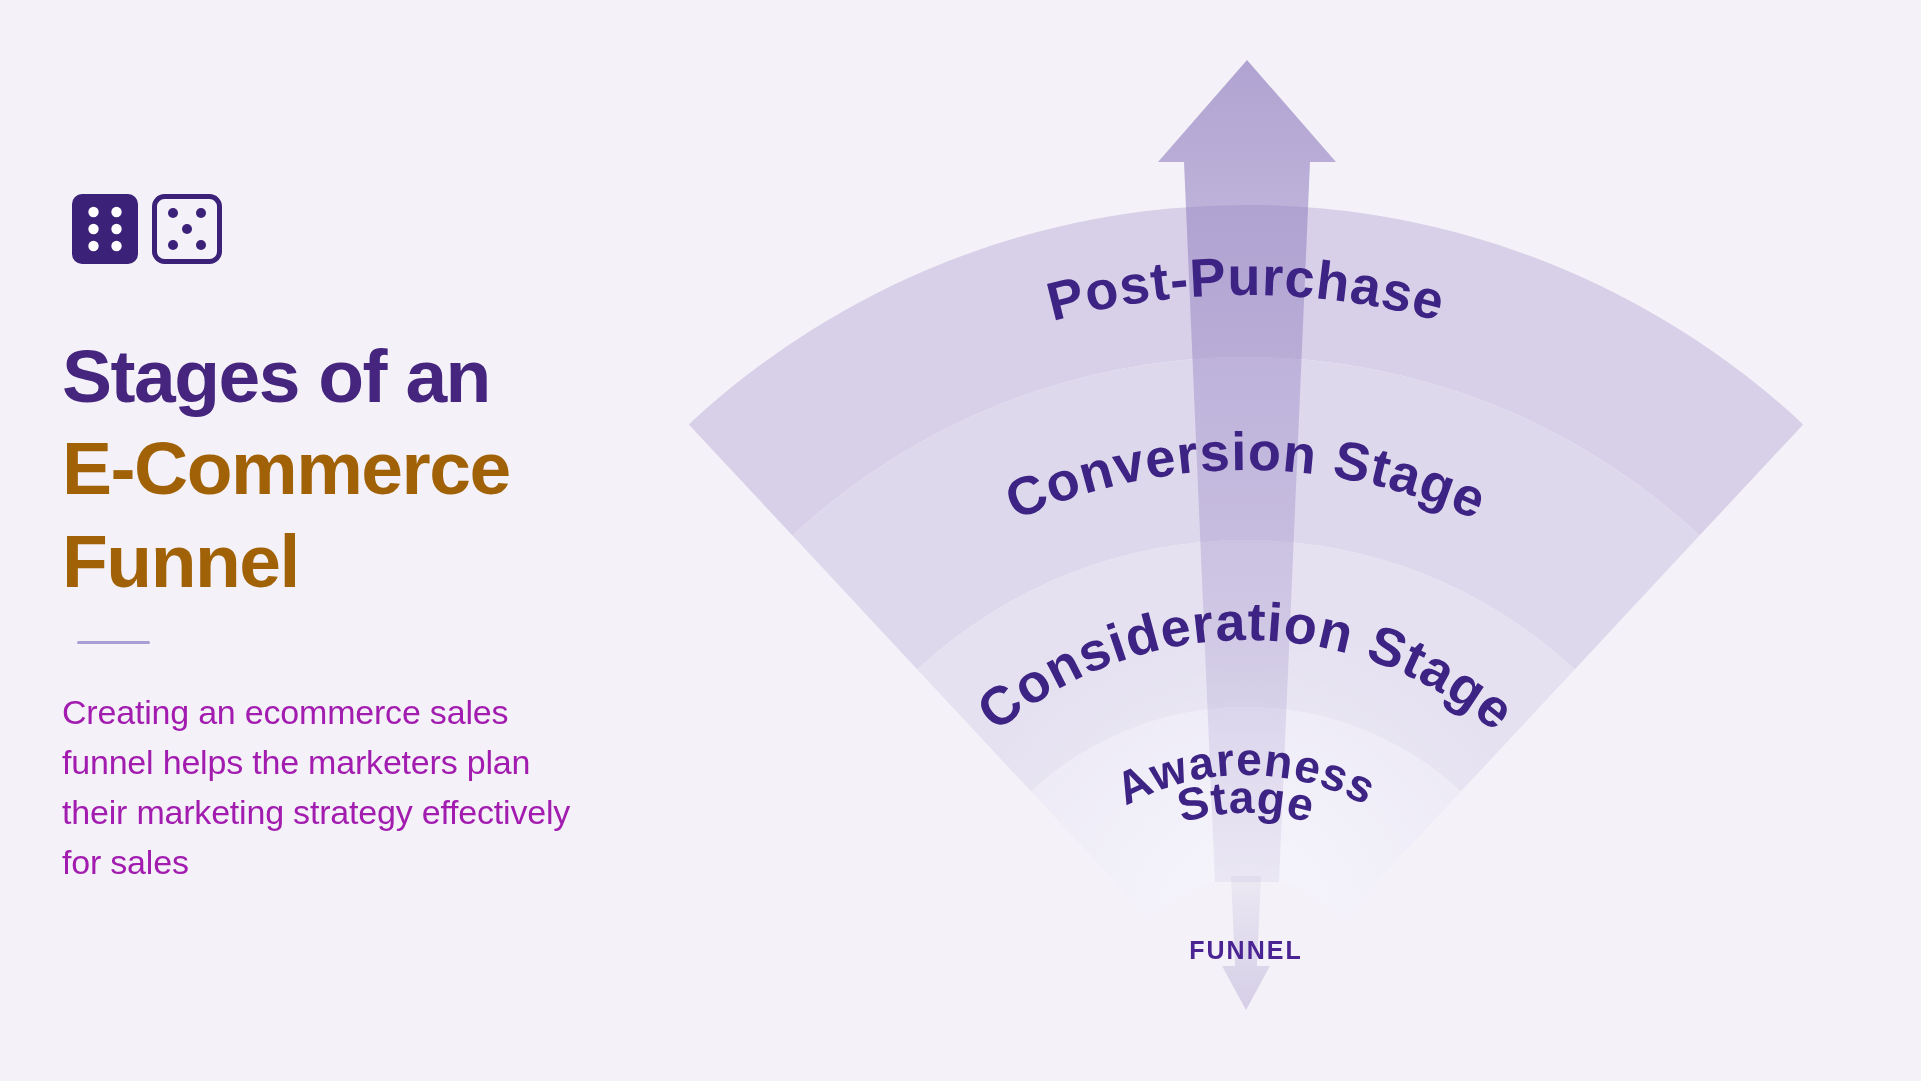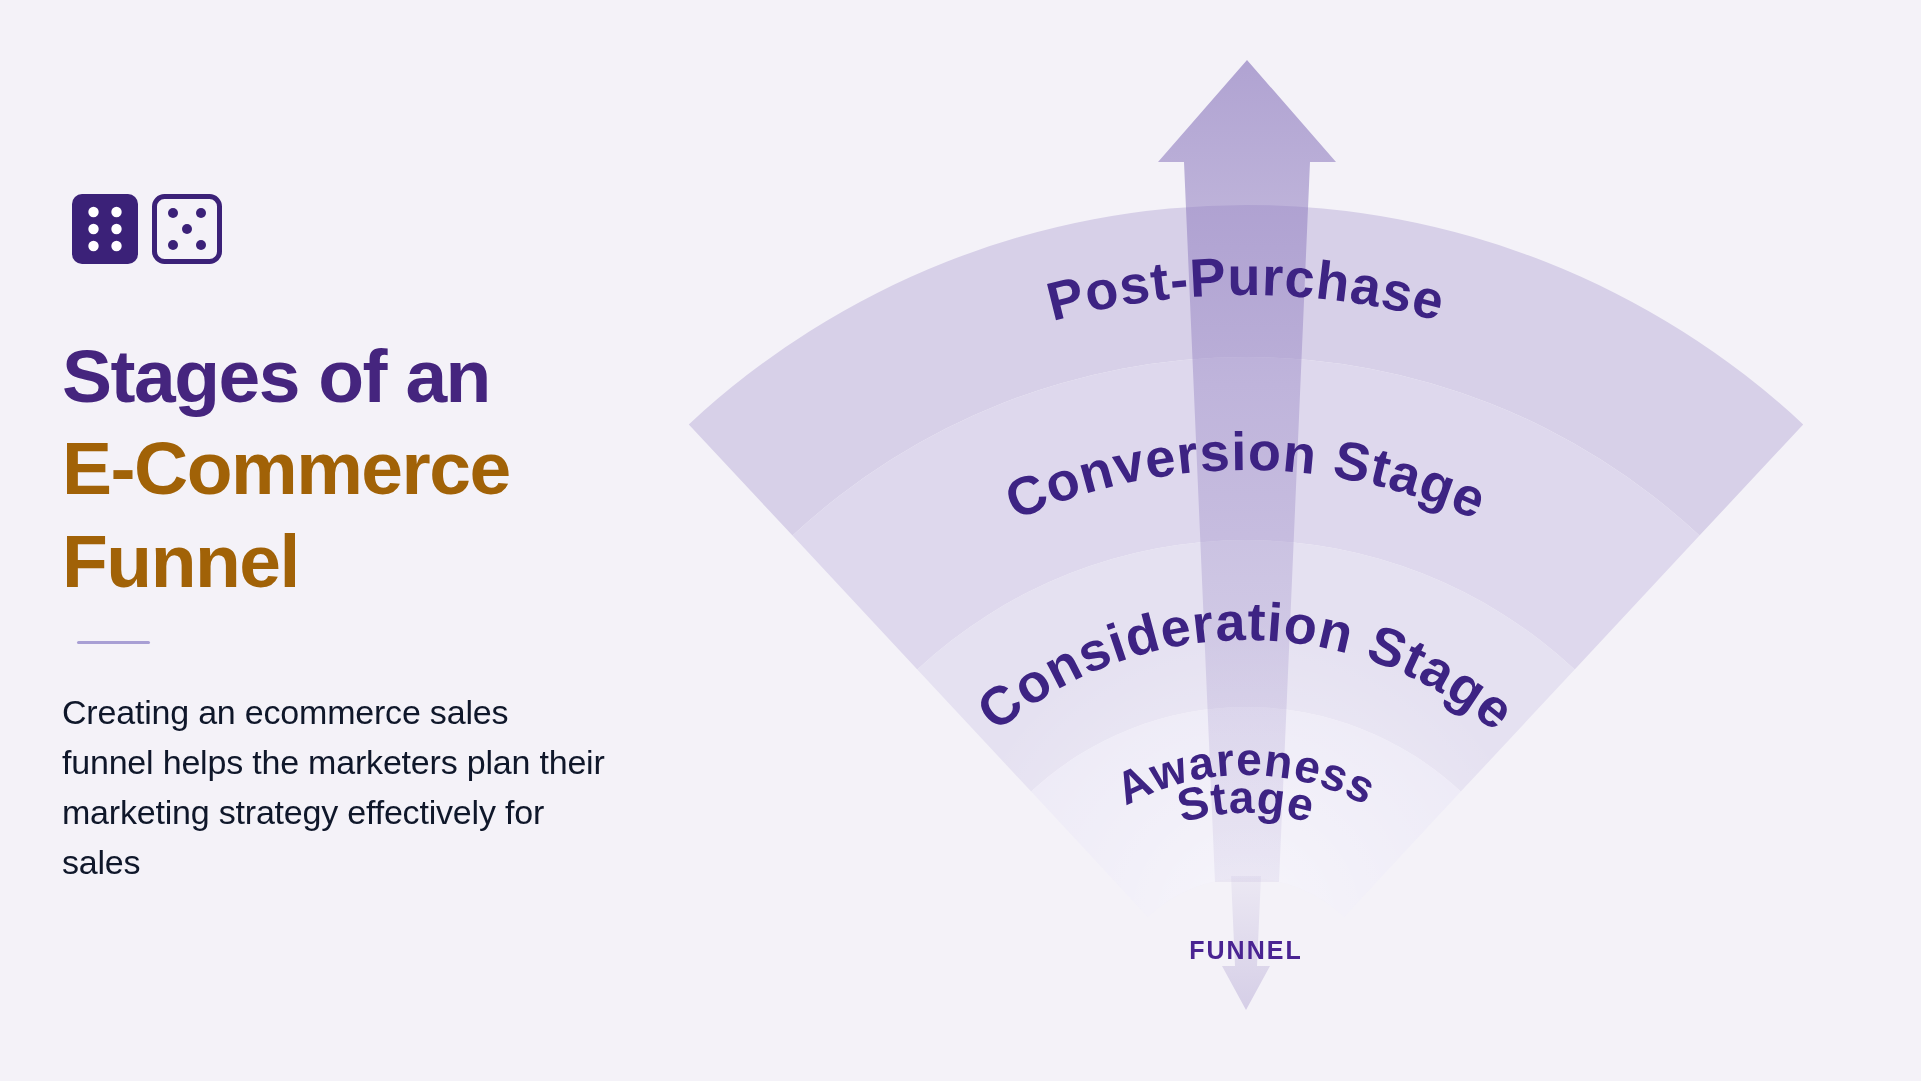--- a/index.html
+++ b/index.html
@@ -4,33 +4,33 @@
 <style>
   html,body{margin:0;padding:0;}
   .page{
     position:relative;
     width:1921px;height:1081px;
     background:#f4f2f8;
     overflow:hidden;
     font-family:"Liberation Sans", sans-serif;
   }
   .funnel-svg{position:absolute;left:0;top:0;width:1921px;height:1081px;}
-  .left-col{position:absolute;left:0;top:0;width:600px;height:1081px;padding-left:48px;}
+  .left-col{position:absolute;left:0;top:0;width:600px;height:1081px;}
   .dice{position:absolute;left:72px;top:194px;display:flex;gap:14px;}
   .title{
     position:absolute;left:62px;top:330px;margin:0;
     font-size:75px;font-weight:700;line-height:1.23;letter-spacing:-1.5px;
     color:#45257e;
   }
   .title span{display:block;}
   .title .accent{color:#a16207;}
   .divider{position:absolute;left:77px;top:641px;width:73px;height:3px;background:#a89fd4;border-radius:2px;}
   .desc{
     position:absolute;left:62px;top:688px;margin:0;max-width:545px;
-    font-size:34px;line-height:1.47;color:#0f172a;letter-spacing:-0.2px;
+    font-size:34px;line-height:1.47;color:#a21caf;letter-spacing:-0.2px;
   }
   .svg-label{font-family:"Liberation Sans", sans-serif;}
 </style>
 </head>
 <body>
 
 <div class="page">
 
   <svg class="funnel-svg" viewBox="0 0 1921 1081" aria-hidden="true">
     <defs>

